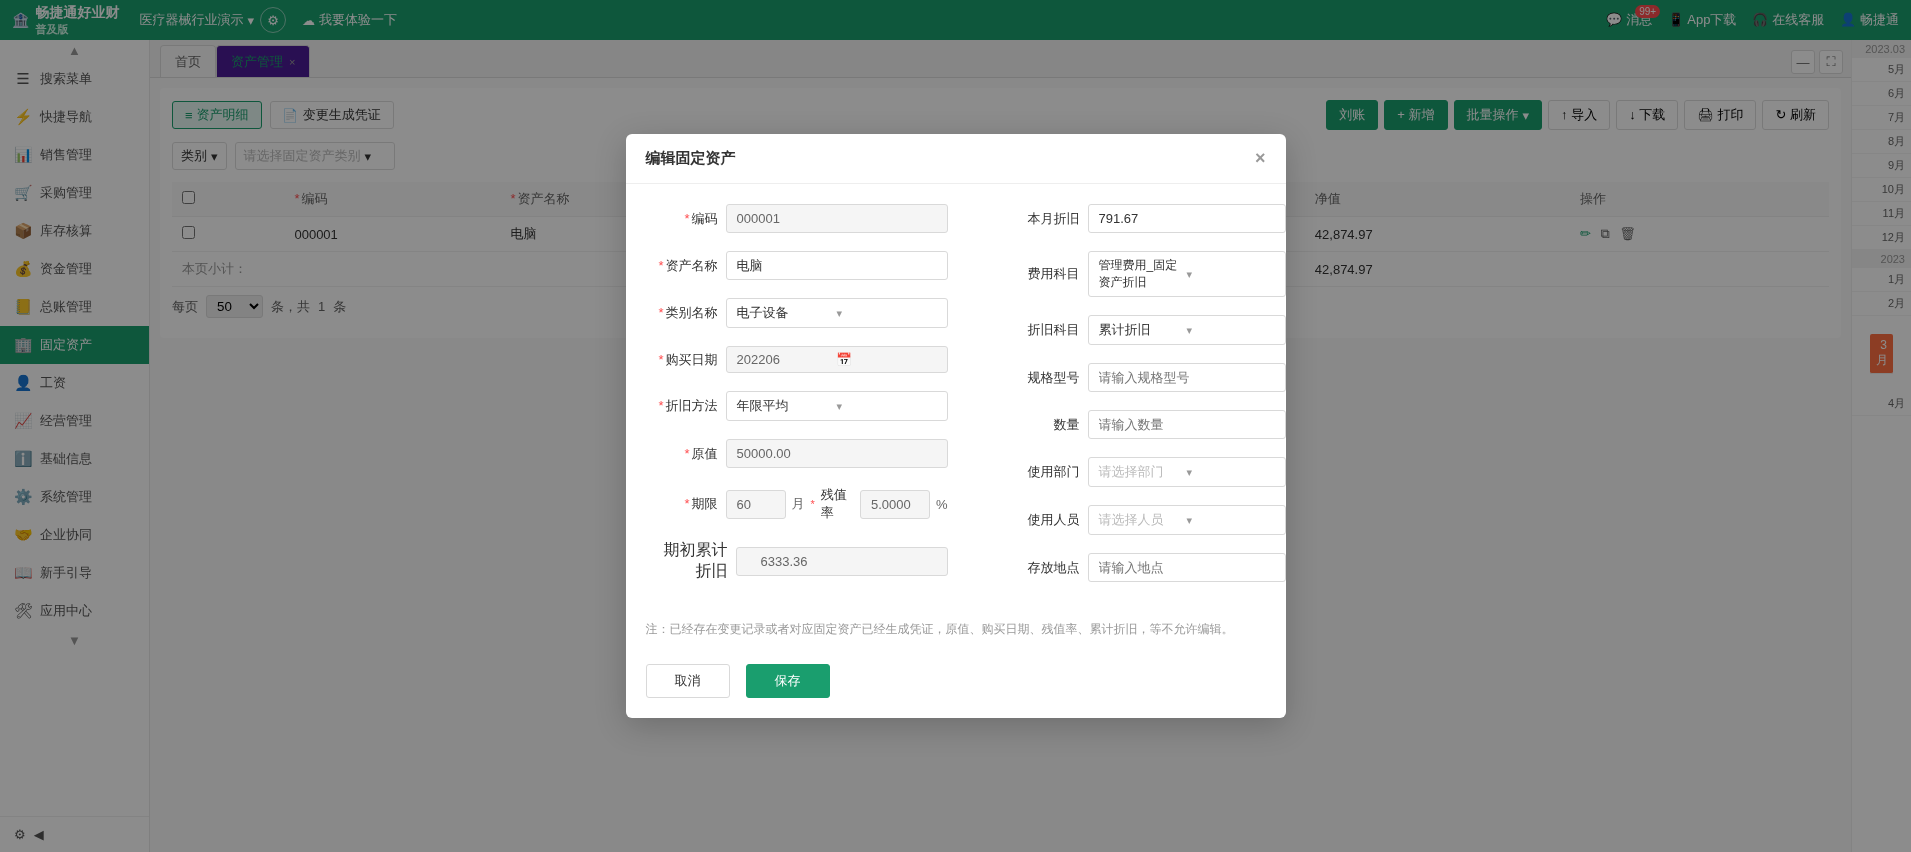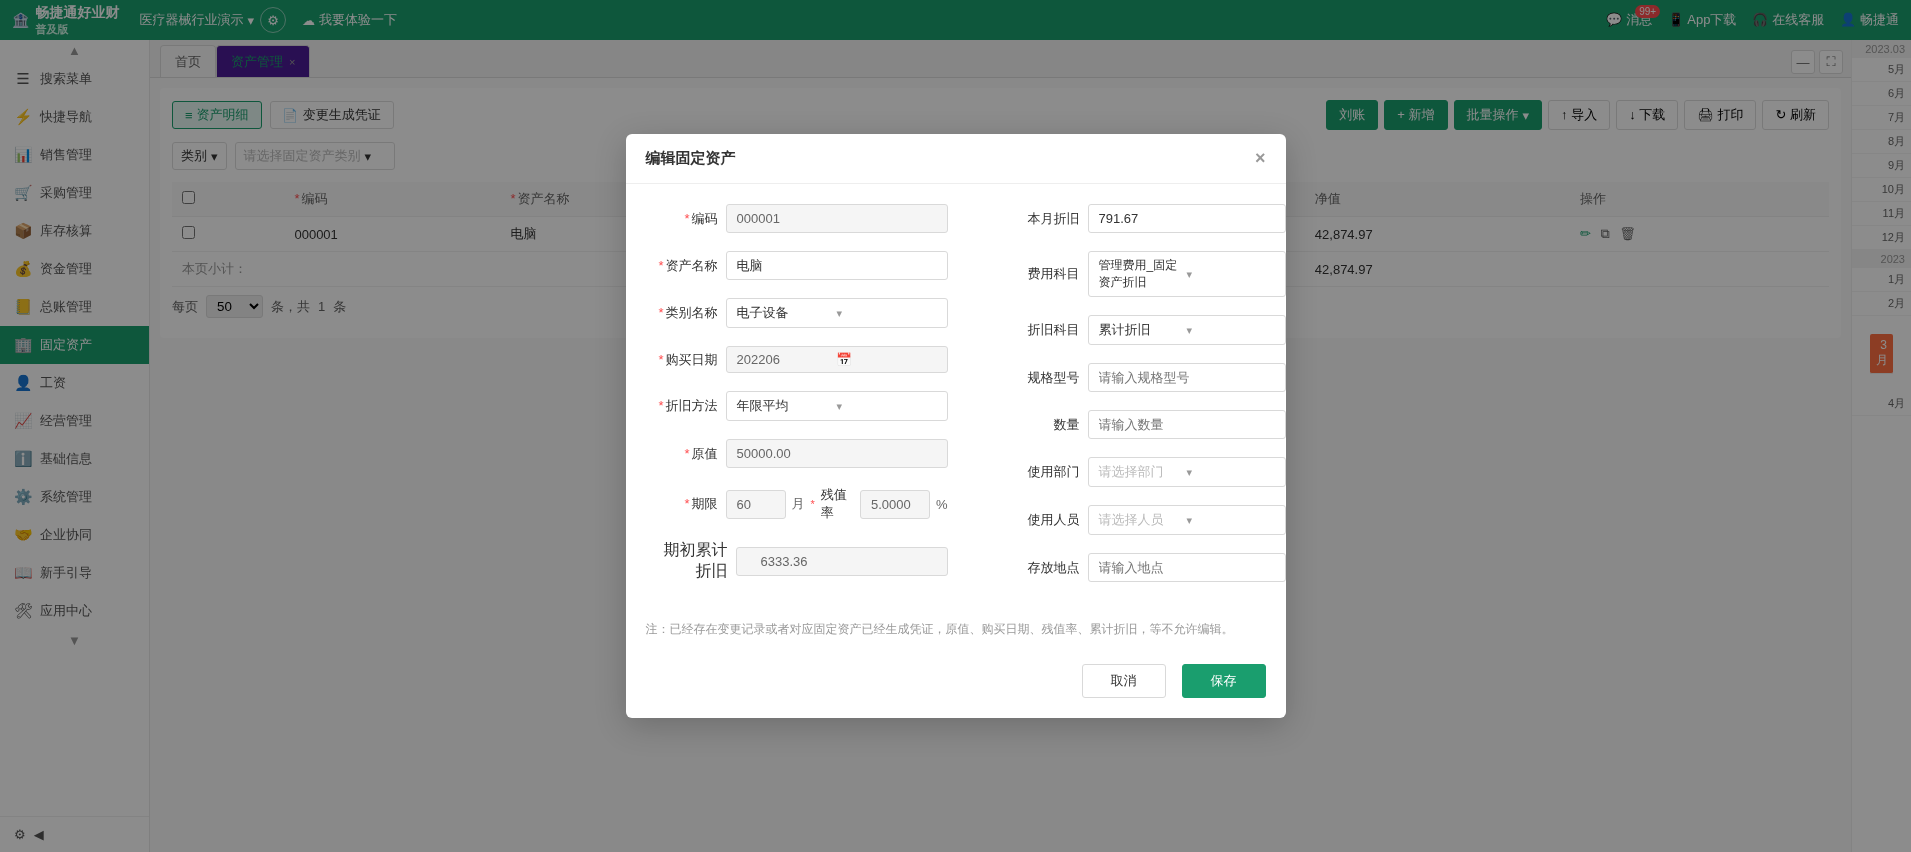--- a/index.html
+++ b/index.html
@@ -191,21 +191,21 @@
     .form-select-wrap { flex: 1; display: flex; align-items: center; border: 1px solid #d9d9d9; border-radius: 3px; padding: 5px 10px; background: #fff; cursor: pointer; }
     .form-select-wrap span { flex: 1; font-size: 13px; color: #333; }
     .form-select-wrap .arrow { color: #999; font-size: 11px; }
     .form-date-wrap { flex: 1; display: flex; align-items: center; border: 1px solid #d9d9d9; border-radius: 3px; padding: 5px 10px; background: #f5f5f5; cursor: pointer; }
     .form-date-wrap span { flex: 1; font-size: 13px; color: #666; }
     .form-date-wrap .cal-icon { color: #999; }
     .form-inline { display: flex; align-items: center; gap: 6px; flex: 1; }
     .form-inline input { flex: 1; padding: 6px 10px; border: 1px solid #d9d9d9; border-radius: 3px; font-size: 13px; }
     .form-inline .unit { color: #666; font-size: 13px; }
     .modal-note { font-size: 12px; color: #999; padding: 0 20px 12px; line-height: 1.6; }
-    .modal-footer { display: flex; justify-content: flex-end; gap: 16px; padding: 12px 20px 20px; }
+    .modal-footer { display: flex; justify-content: flex-start; gap: 16px; padding: 12px 20px 20px; }
     .btn-cancel { padding: 7px 28px; border: 1px solid #d9d9d9; border-radius: 3px; background: #fff; cursor: pointer; font-size: 13px; color: #333; }
     .btn-save { padding: 7px 28px; border: 1px solid #1a9e6e; border-radius: 3px; background: #1a9e6e; cursor: pointer; font-size: 13px; color: #fff; }
 
     
     .modal-divider { width: 1px; background: #f0f0f0; margin: 0 10px; }
   </style>
 </head>
 <body>
 
 <div class="topbar">

